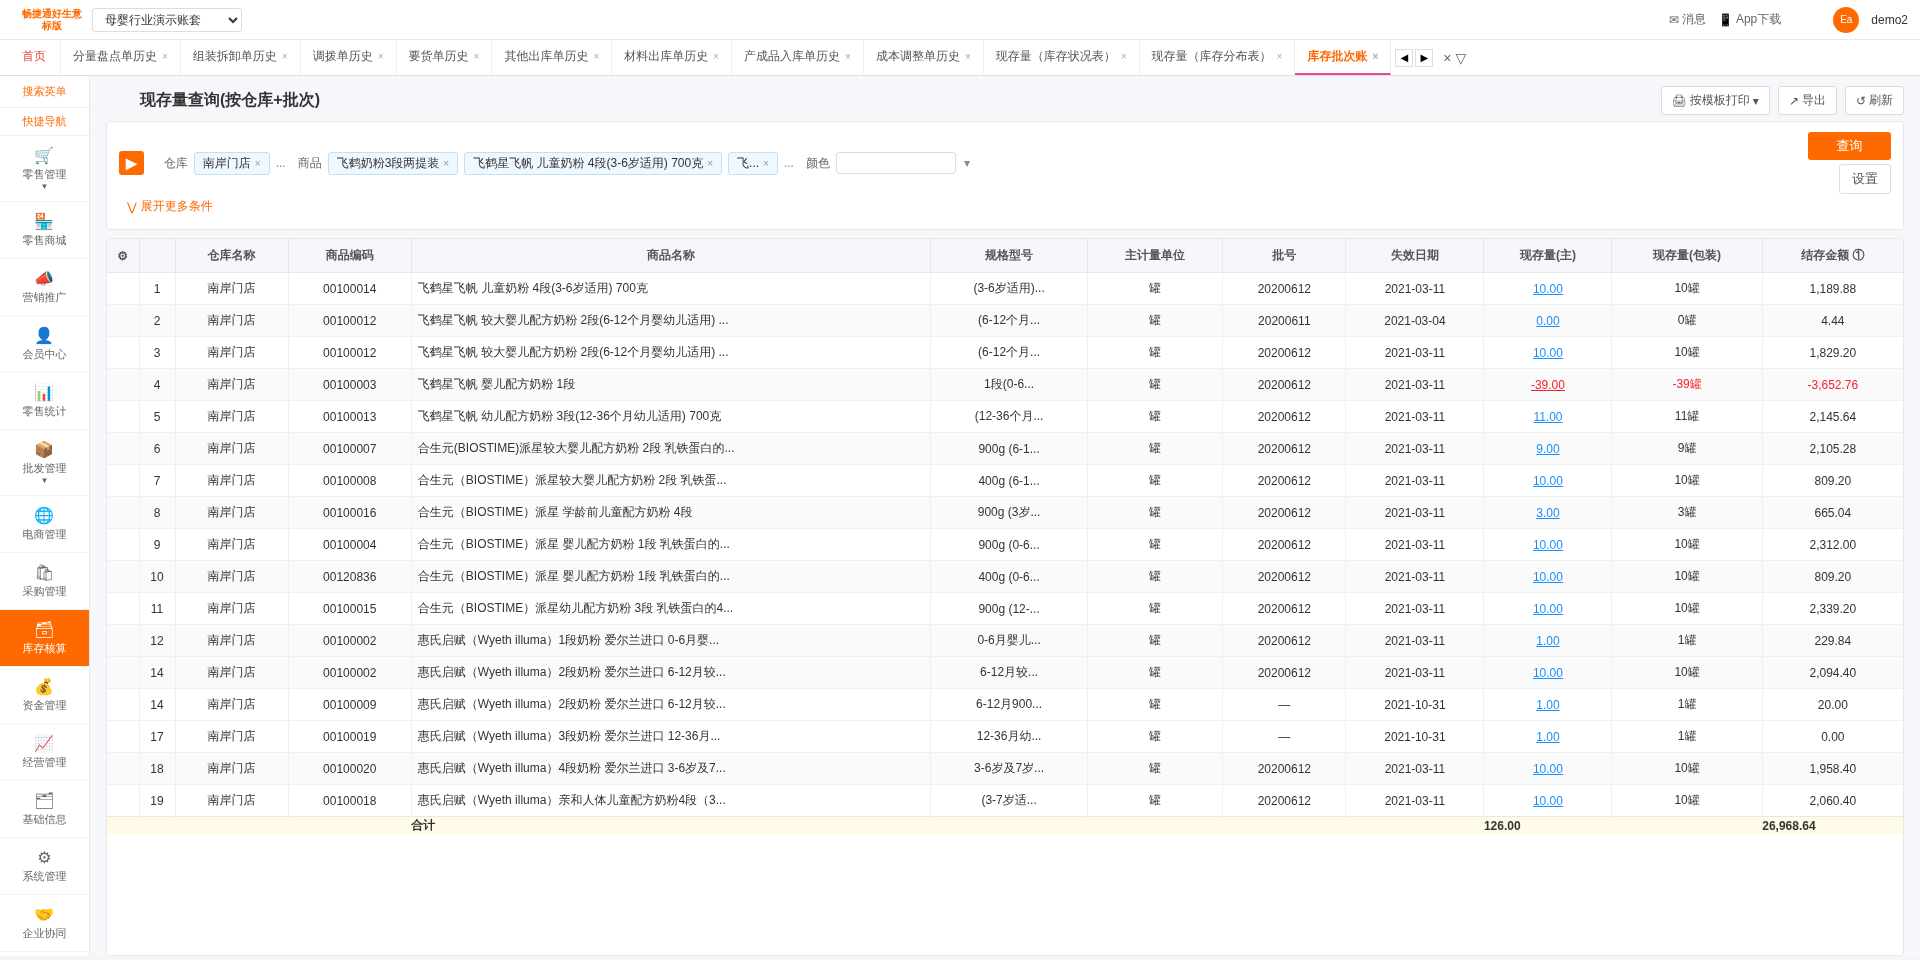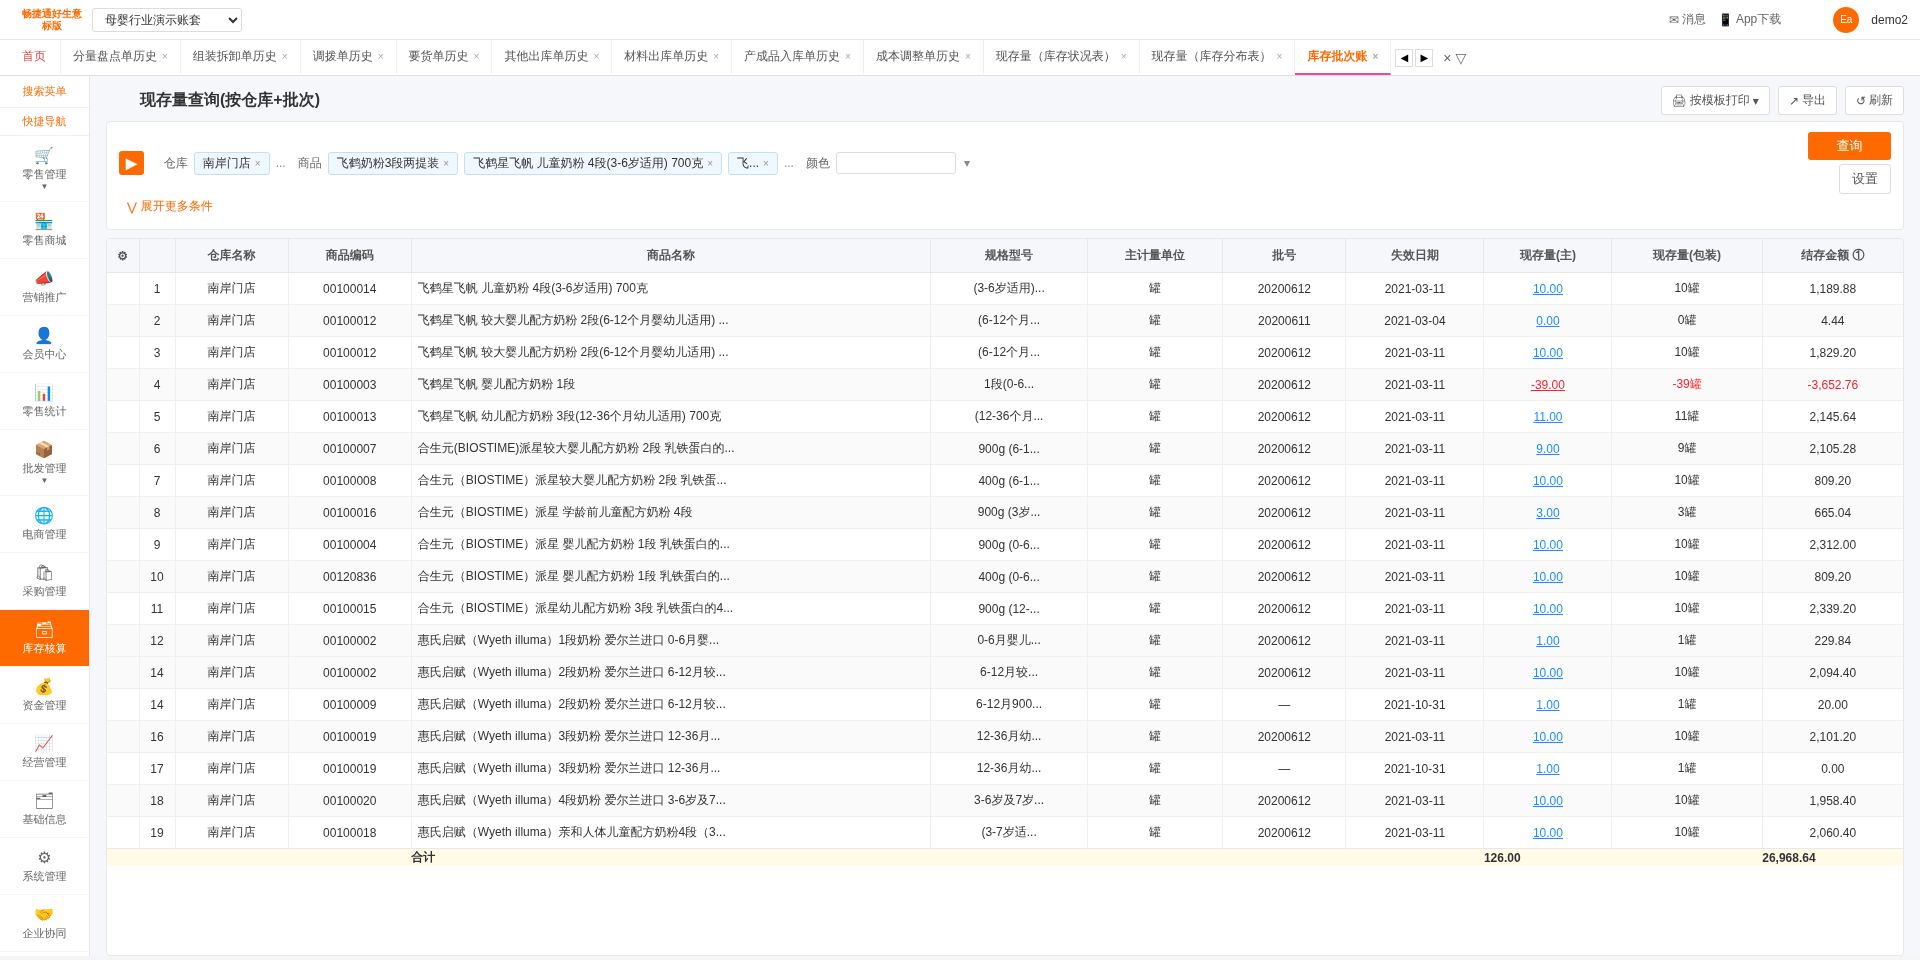--- a/index.html
+++ b/index.html
@@ -476,34 +476,20 @@
     <td>00100009</td>
     <td class="text-left" style="max-width:280px; overflow:hidden; text-overflow:ellipsis;">惠氏启赋（Wyeth illuma）2段奶粉 爱尔兰进口 6-12月较...</td>
     <td>6-12月900...</td>
     <td>罐</td>
     <td>—</td>
     <td>2021-10-31</td>
     <td><span class="num-link ">1.00</span></td>
     <td class="">1罐</td>
     <td class="">20.00</td>
   </tr>
-            <tr style="background: rgb(250, 250, 250);">
-    <td></td>
-    <td>16</td>
-    <td>南岸门店</td>
-    <td>00100019</td>
-    <td class="text-left" style="max-width:280px; overflow:hidden; text-overflow:ellipsis;">惠氏启赋（Wyeth illuma）3段奶粉 爱尔兰进口 12-36月...</td>
-    <td>12-36月幼...</td>
-    <td>罐</td>
-    <td>20200612</td>
-    <td>2021-03-11</td>
-    <td><span class="num-link ">10.00</span></td>
-    <td class="">10罐</td>
-    <td class="">2,101.20</td>
-  </tr>
             <tr style="background: rgb(255, 255, 255);">
     <td></td>
     <td>17</td>
     <td>南岸门店</td>
     <td>00100019</td>
     <td class="text-left" style="max-width:280px; overflow:hidden; text-overflow:ellipsis;">惠氏启赋（Wyeth illuma）3段奶粉 爱尔兰进口 12-36月...</td>
     <td>12-36月幼...</td>
     <td>罐</td>
     <td>—</td>
     <td>2021-10-31</td>

